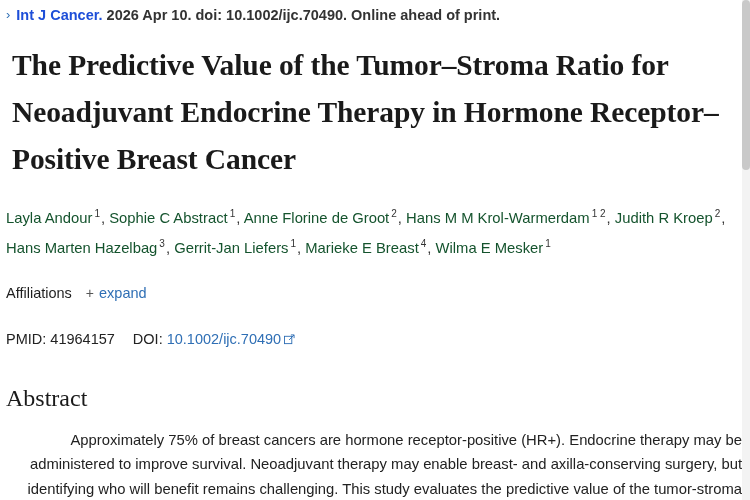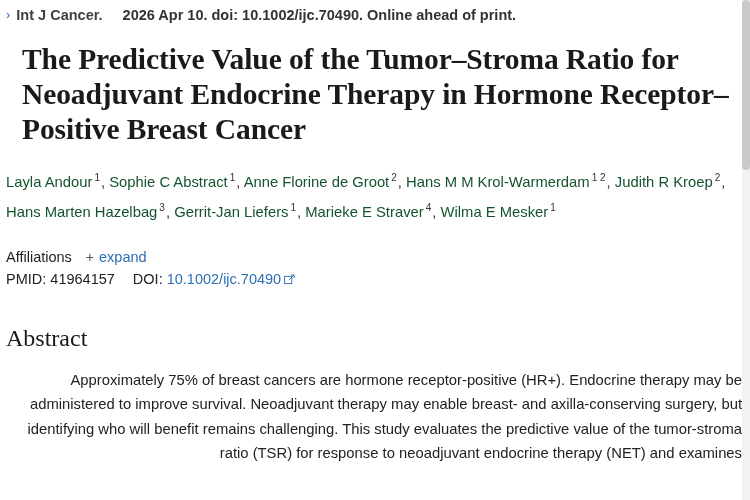--- a/index.html
+++ b/index.html
@@ -33,37 +33,37 @@
     color: #333;
   }
   .chevron-icon {
     color: #2f6fb5;
     font-size: 13px;
     margin-right: 6px;
     position: relative;
     top: -1px;
   }
   .journal-name {
-    color: #404040;
+    color: #1d4ed8;
     font-weight: bold;
-    margin-right: 20px;
+    margin-right: 4px;
   }
   .journal-meta {
     color: #333;
     font-weight: bold;
   }
 
   
   .title {
     font-family: "Liberation Serif", serif;
     font-size: 29.5px;
-    line-height: 35px;
+    line-height: 47px;
     font-weight: bold;
     color: #1a1a1a;
-    margin: 16px 0 0 18px;
+    margin: 16px 0 0 8px;
     letter-spacing: -0.1px;
     max-width: 742px;
   }
 
   
   .authors {
     margin: 18px 0 0 2px;
     font-size: 14.8px;
     line-height: 25px;
     color: #333;
@@ -100,21 +100,21 @@
     align-items: baseline;
   }
   .plus-icon {
     font-size: 14px;
     margin-right: 5px;
     color: #555;
   }
 
   
   .ids {
-    margin: 2px 0 0 2px;
+    margin: 26px 0 0 2px;
     font-size: 14.5px;
     line-height: 20px;
     color: #222;
   }
   .ids .pmid-val { color: #222; }
   .ids .doi-label { margin-left: 14px; }
   .doi-link {
     color: #2f6fb5;
     cursor: pointer;
   }
@@ -175,21 +175,21 @@
   <h1 class="title">The Predictive Value of the Tumor–Stroma Ratio for Neoadjuvant Endocrine Therapy in Hormone Receptor–Positive Breast Cancer</h1>
 
   <div class="authors">
     <span><span class="author">Layla Andour</span><span class="sup">1</span><span class="sep">,</span></span>
     <span><span class="author">Sophie C Abstract</span><span class="sup">1</span><span class="sep">,</span></span>
     <span><span class="author">Anne Florine de Groot</span><span class="sup">2</span><span class="sep">,</span></span>
     <span><span class="author">Hans M M Krol-Warmerdam</span><span class="sup">1  2</span><span class="sep">,</span></span>
     <span><span class="author">Judith R Kroep</span><span class="sup">2</span><span class="sep">,</span></span>
     <span><span class="author">Hans Marten Hazelbag</span><span class="sup">3</span><span class="sep">,</span></span>
     <span><span class="author">Gerrit-Jan Liefers</span><span class="sup">1</span><span class="sep">,</span></span>
-    <span><span class="author">Marieke E Straver</span><span class="sup">4</span><span class="sep">,</span></span>
+    <span><span class="author">Marieke E Breast</span><span class="sup">4</span><span class="sep">,</span></span>
     <span><span class="author">Wilma E Mesker</span><span class="sup">1</span><span class="sep"></span></span>
   </div>
 
   <div class="affil-row">
     <span class="affil-label">Affiliations</span>
     <span class="expand-btn">
       <span class="plus-icon">+</span>
       <span>expand</span>
     </span>
   </div>

